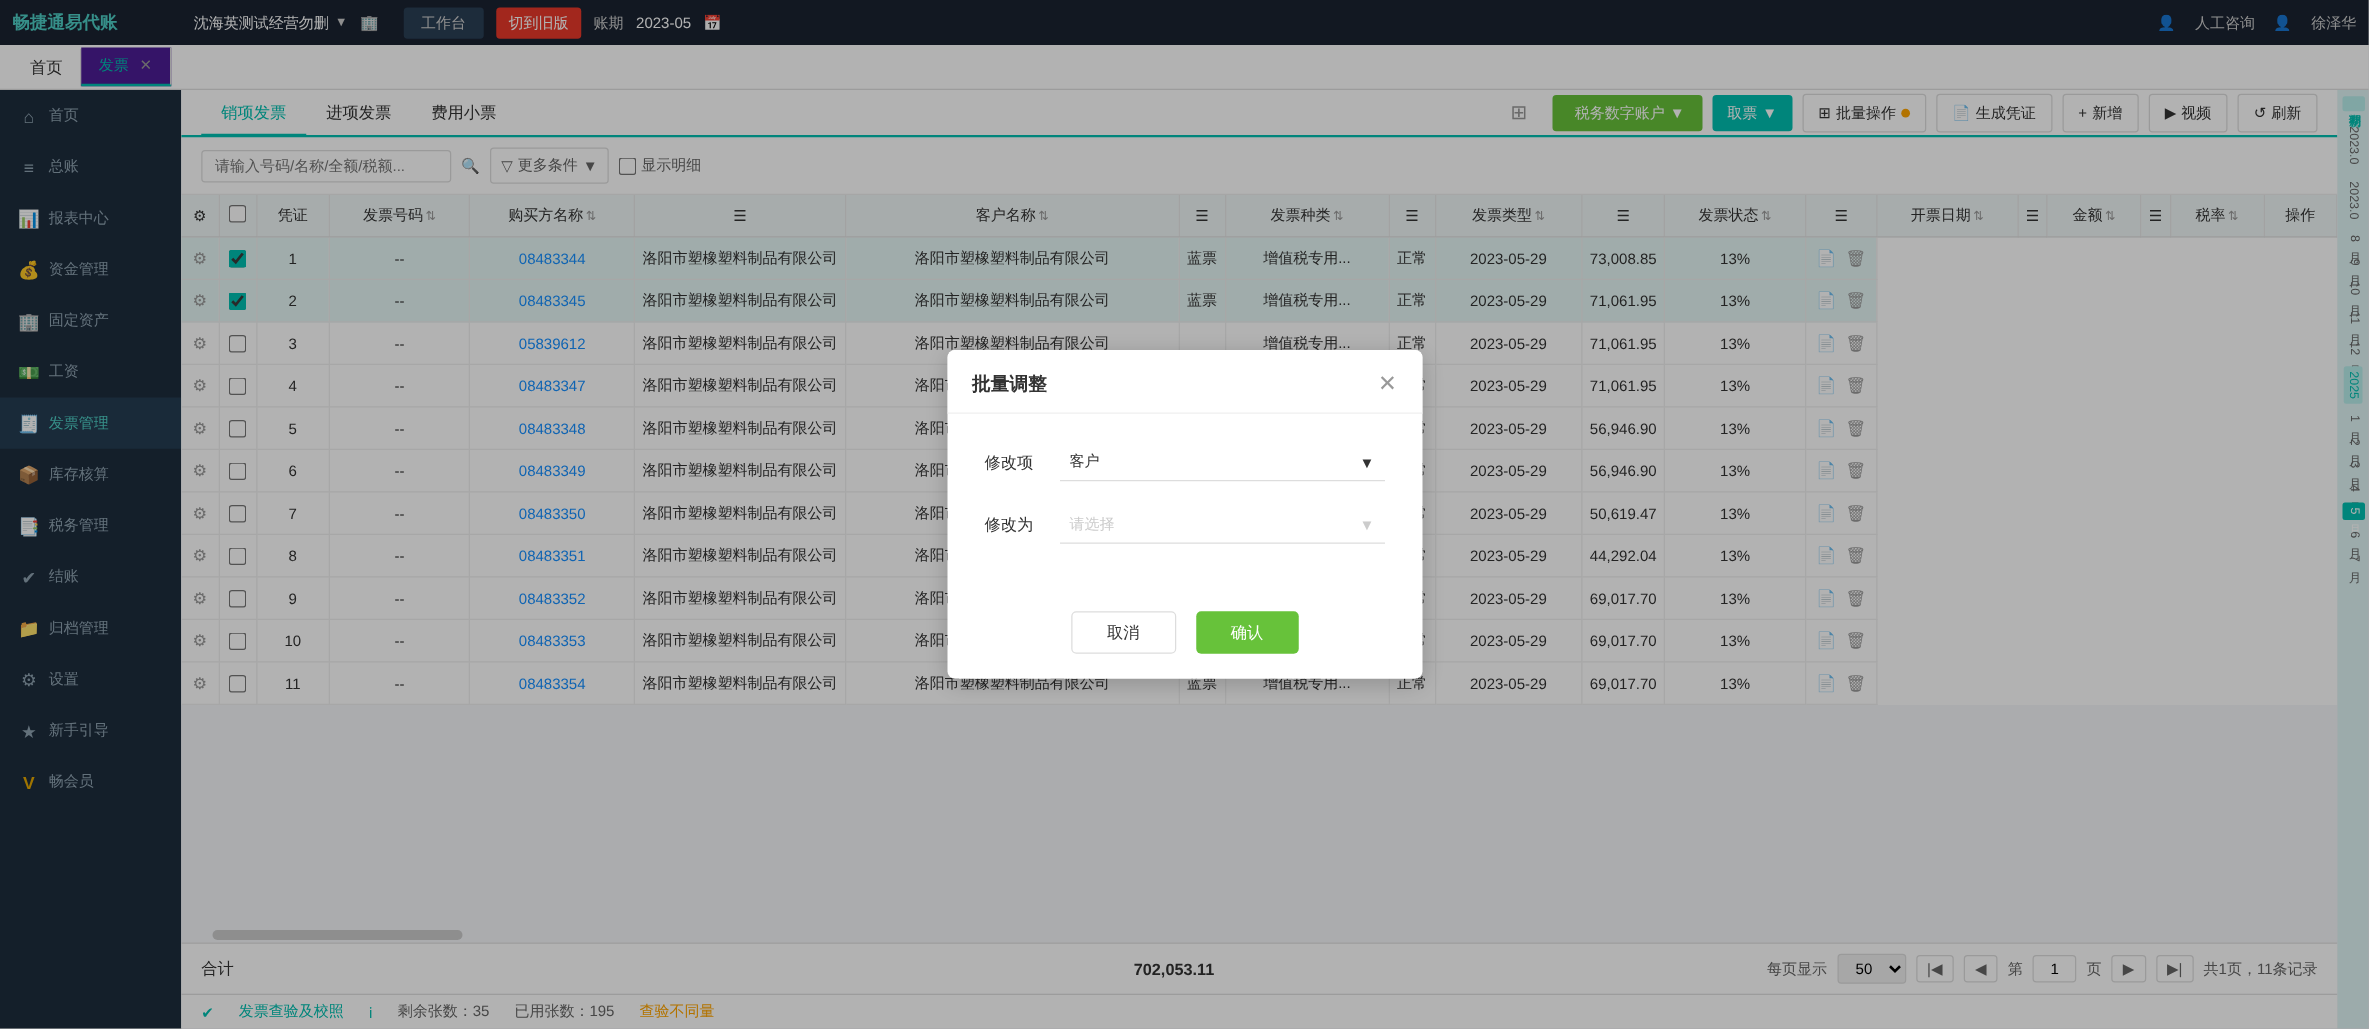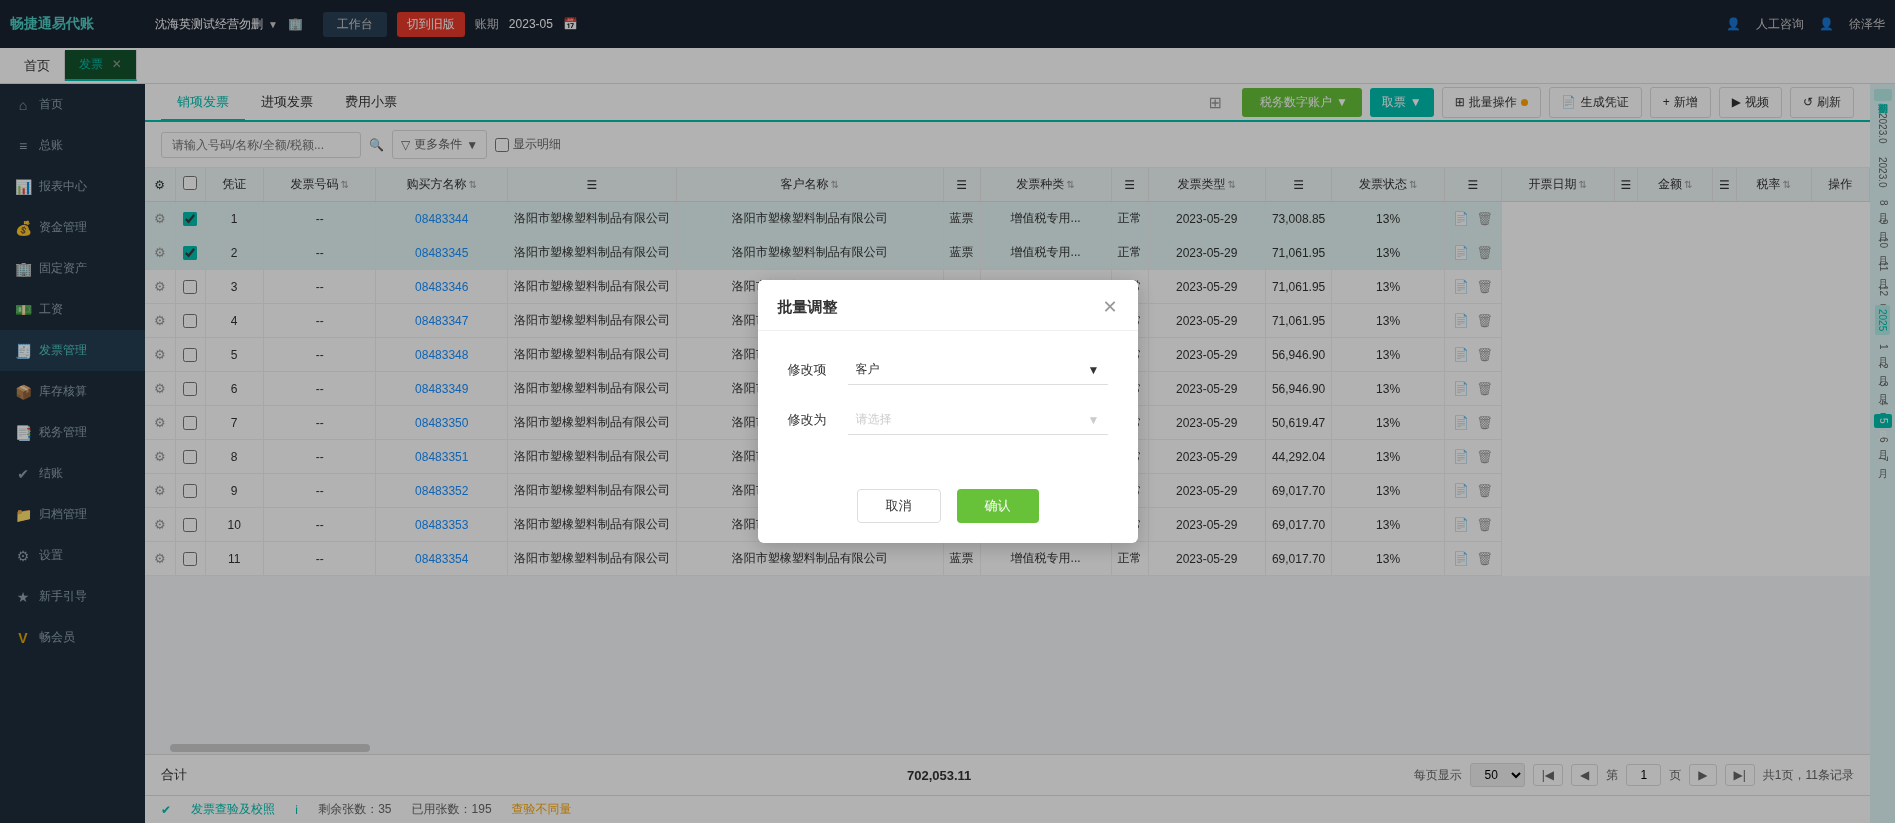--- a/index.html
+++ b/index.html
@@ -1,32 +1,32 @@
 <!DOCTYPE html>
 <html><head>
   <meta charset="utf-8">
   <style>
     * { box-sizing: border-box; margin: 0; padding: 0; font-family: 'Microsoft YaHei', Arial, sans-serif; font-size: 12px; }
     body { width: 1895px; height: 823px; overflow: hidden; background: #f0f2f5; display: flex; flex-direction: column; }
 
     
-    .topbar { height: 48px; background: #1a2332; display: flex; align-items: center; padding: 0 10px; flex-shrink: 0; }
+    .topbar { height: 36px; background: #1a2332; display: flex; align-items: center; padding: 0 10px; flex-shrink: 0; }
     .topbar-logo { color: #4ecdc4; font-size: 14px; font-weight: bold; width: 145px; }
     .topbar-company { color: #ccc; font-size: 12px; display: flex; align-items: center; gap: 5px; }
     .topbar-center { flex: 1; display: flex; align-items: center; gap: 10px; margin-left: 20px; }
     .btn-workbench { background: #2a3f55; color: #ccc; border: none; padding: 4px 14px; border-radius: 3px; cursor: pointer; font-size: 12px; }
     .btn-switch { background: #e8392a; color: #fff; border: none; padding: 4px 10px; border-radius: 3px; cursor: pointer; font-size: 12px; }
     .period-label { color: #ccc; font-size: 12px; }
     .topbar-right { display: flex; align-items: center; gap: 15px; color: #ccc; font-size: 12px; margin-left: auto; }
     .topbar-right span { cursor: pointer; }
 
     
     .nav-tabs-bar { height: 36px; background: #fff; display: flex; align-items: center; padding: 0 10px; border-bottom: 1px solid #e0e0e0; flex-shrink: 0; }
     .nav-tab { padding: 6px 14px; cursor: pointer; color: #333; border-right: 1px solid #e0e0e0; font-size: 13px; }
-    .nav-tab.active { background: #14532d; color: #00bfb0; border-bottom: 2px solid #00bfb0; }
+    .nav-tab.active { background: #4c1d95; color: #00bfb0; border-bottom: 2px solid #00bfb0; }
     .nav-tab-close { margin-left: 5px; color: #999; cursor: pointer; }
 
     
     .main-layout { display: flex; flex: 1; overflow: hidden; }
 
     
     .sidebar { width: 145px; background: #1e2d3d; flex-shrink: 0; display: flex; flex-direction: column; }
     .sidebar-item { display: flex; align-items: center; gap: 8px; padding: 12px 15px; color: #8fa3b1; cursor: pointer; font-size: 13px; }
     .sidebar-item.active { background: #253d52; color: #4ecdc4; }
     .sidebar-icon { font-size: 14px; width: 16px; text-align: center; }
@@ -329,21 +329,21 @@
     </tr>
             <tr>
       <td><button class="icon-btn">⚙</button></td>
       <td>
         <div class="checkbox-cell">
                   <input type="checkbox" style="">
                 </div>
       </td>
       <td>3</td>
       <td>--</td>
-      <td style="color:#1890ff;cursor:pointer;">08483346</td>
+      <td style="color:#1890ff;cursor:pointer;">05839612</td>
       <td>洛阳市塑橡塑料制品有限公司</td>
       <td>洛阳市塑橡塑料制品有限公司</td>
       <td></td>
       <td>增值税专用...</td>
       <td>正常</td>
       <td>2023-05-29</td>
       <td>71,061.95</td>
       <td>13%</td>
       <td>
         <button class="icon-btn">📄</button>

